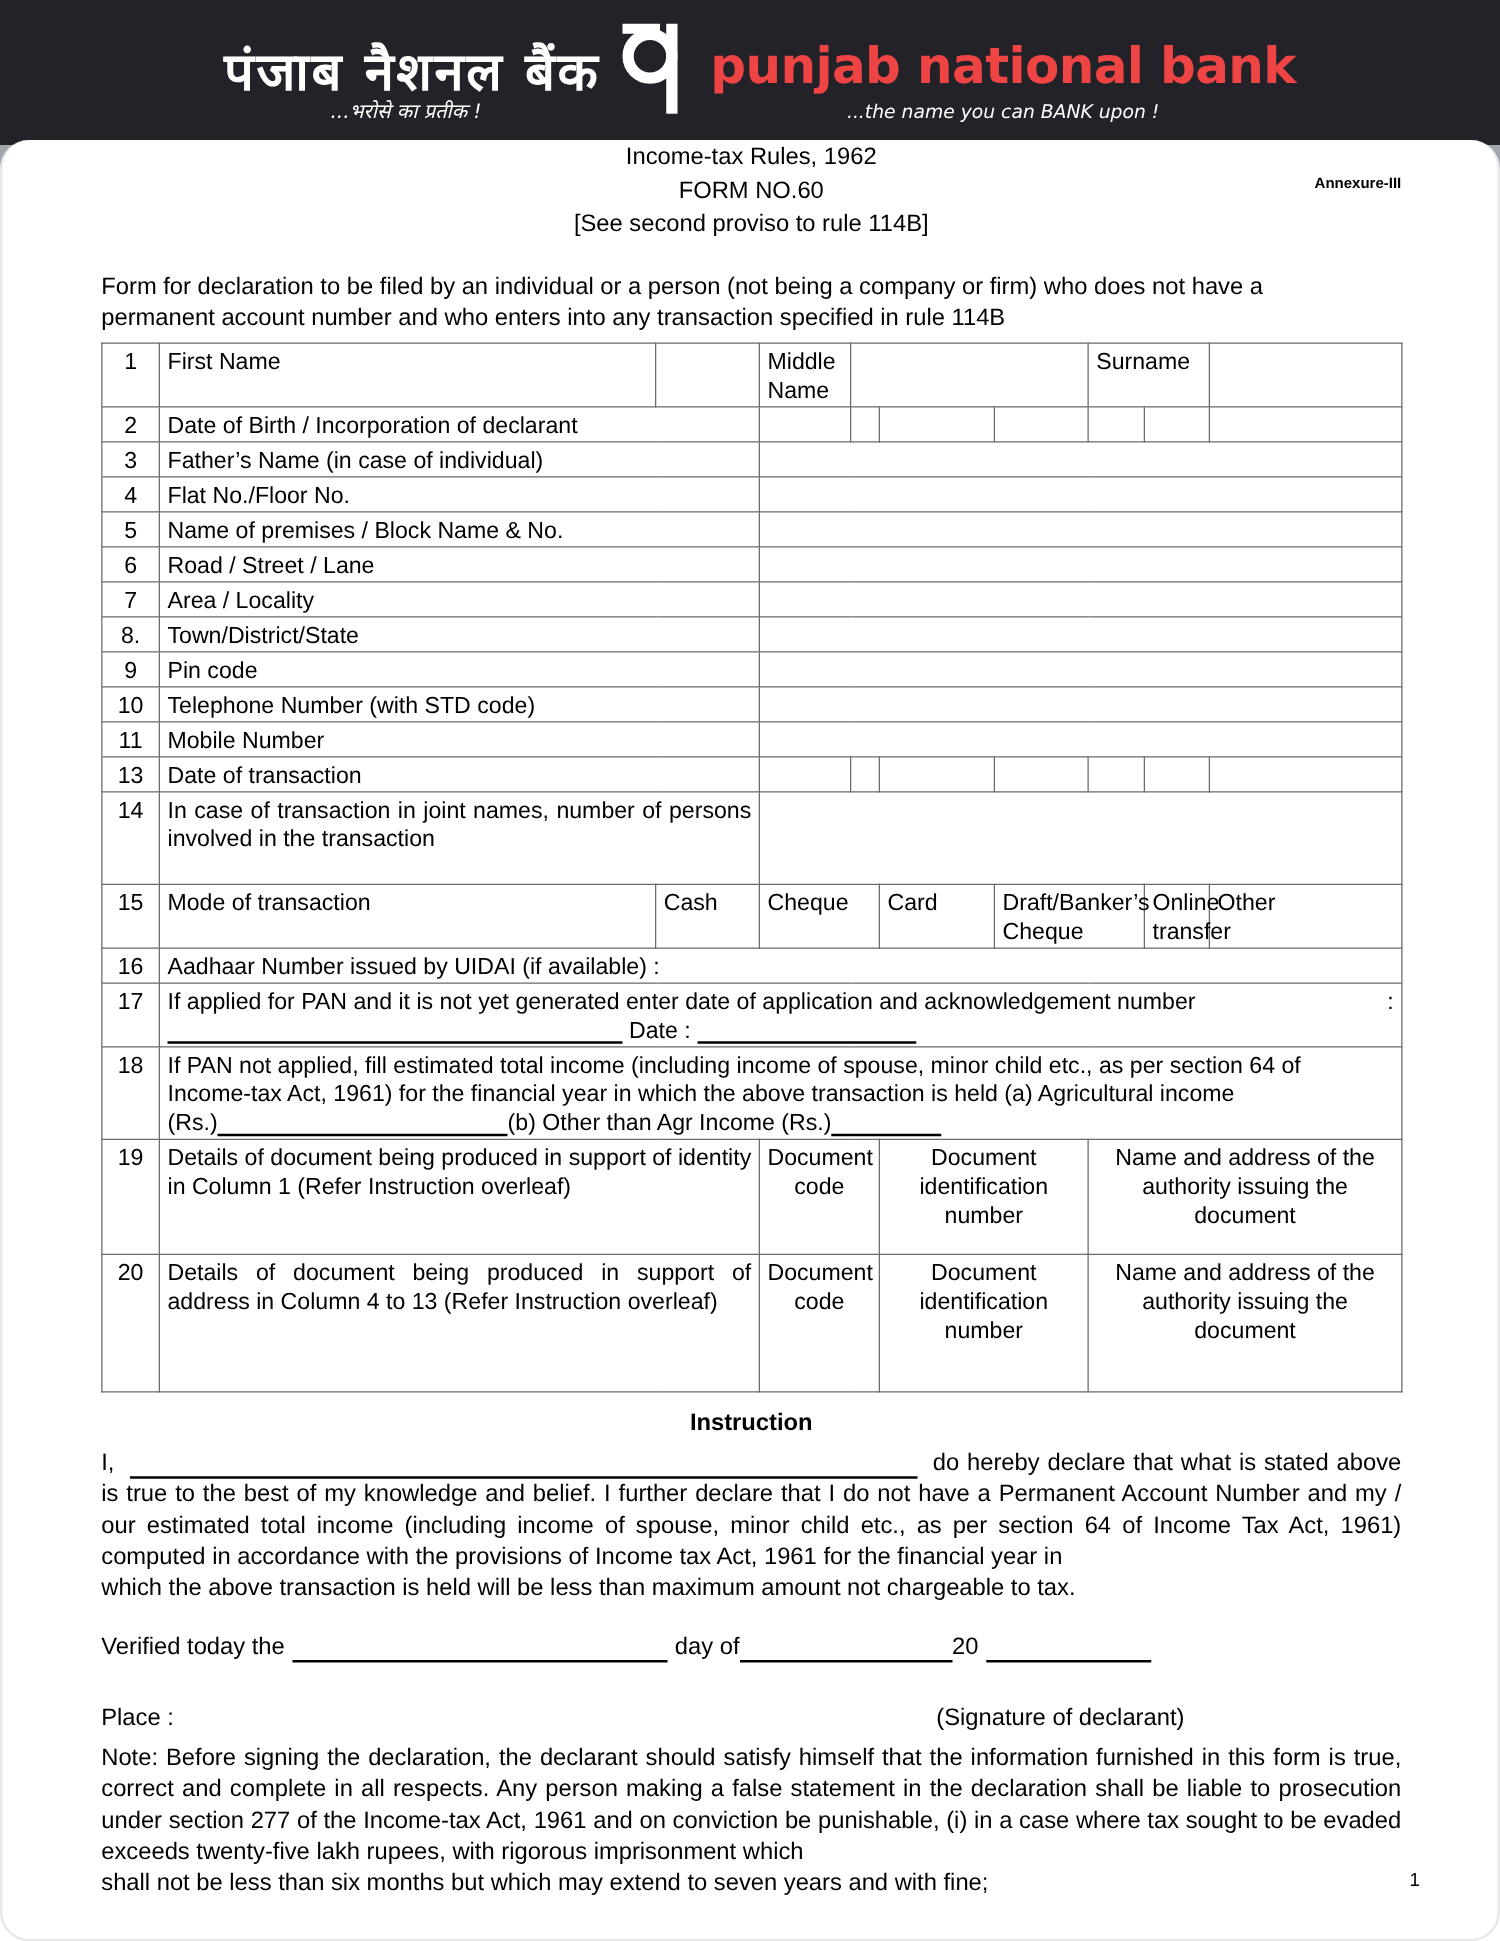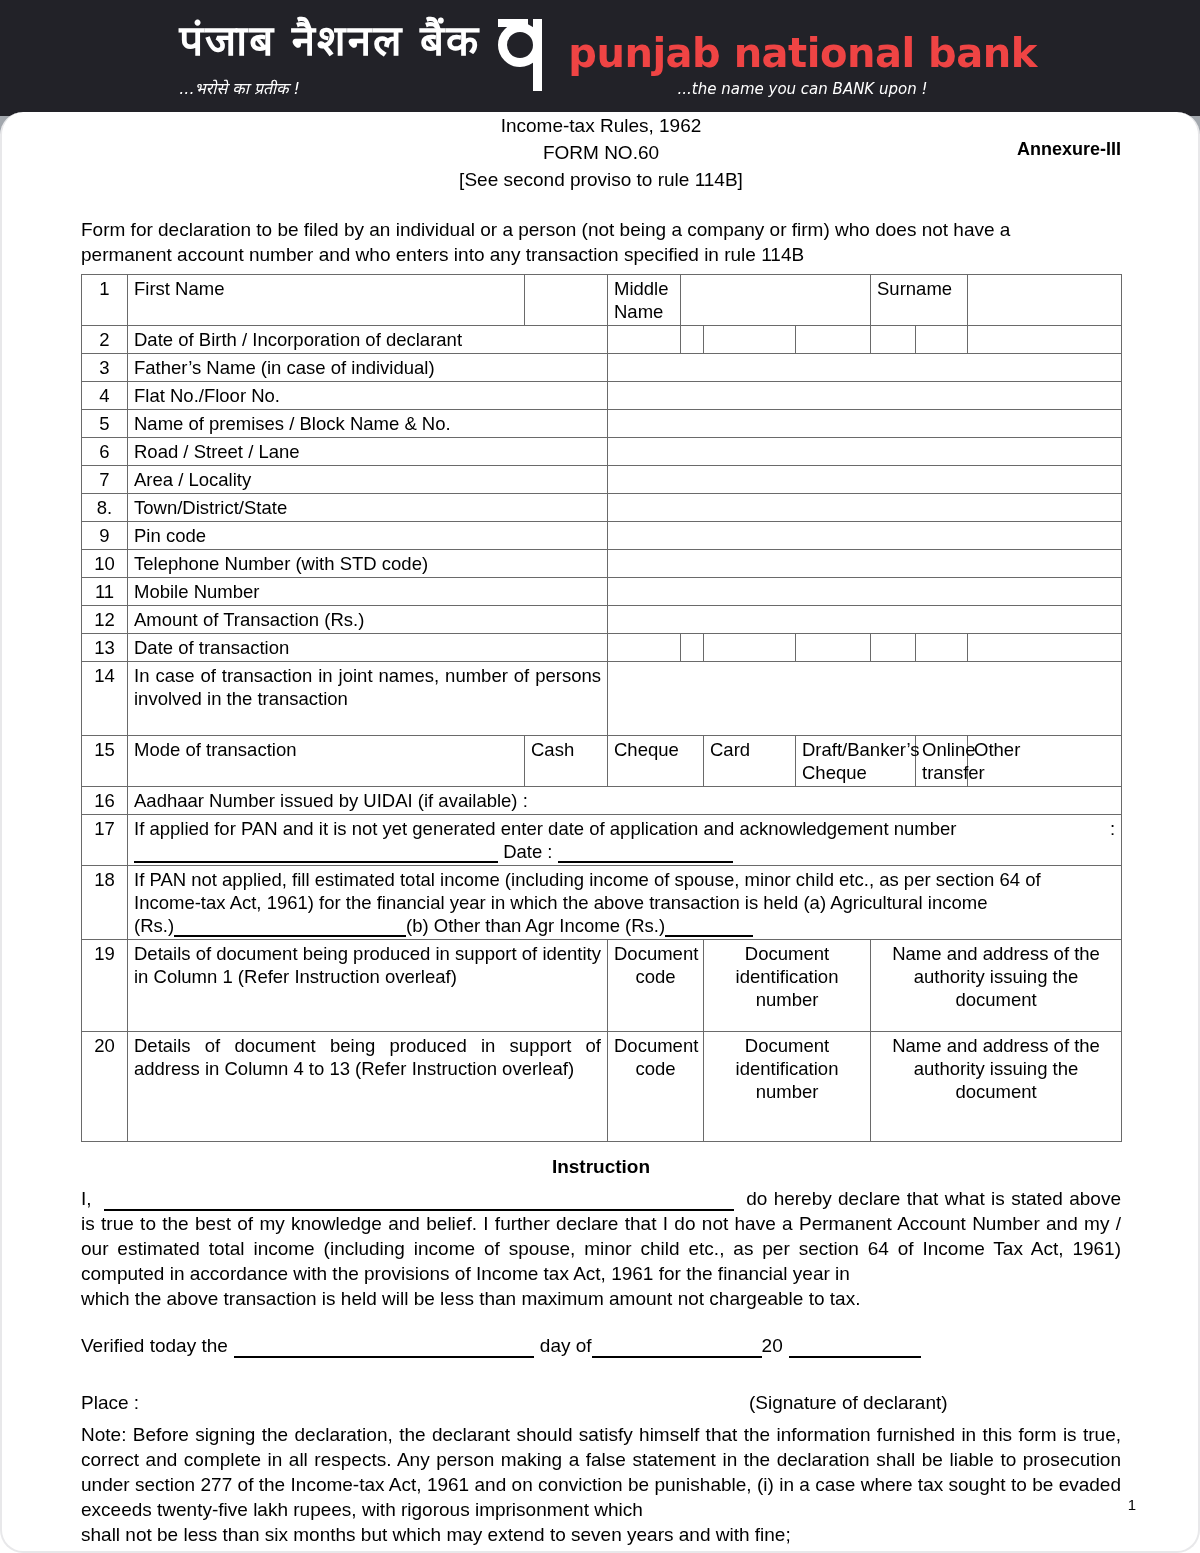--- a/index.html
+++ b/index.html
@@ -26,21 +26,21 @@
   }
   .hindi-block{ text-align:center; line-height:1; }
   .hindi-main{
     color:#fff; font-size:42px; font-weight:700;
     font-family:"DejaVu Sans", sans-serif;
     letter-spacing:2px; white-space:nowrap;
   }
   .hindi-tag{
     color:#fff; font-size:16px; font-style:italic;
     font-family:"DejaVu Sans", sans-serif;
-    margin-top:19px; text-align:left; padding-right:10px; white-space:nowrap;
+    margin-top:2px; text-align:center; padding-right:10px; white-space:nowrap;
   }
   
   #pnb-mark{
     position:relative; width:52px; height:72px; flex:0 0 52px;
     margin:0 4px 6px 4px;
   }
   #pnb-mark .ring{
     position:absolute; left:0; top:4px; width:44px; height:44px;
     border:9px solid #fff; border-radius:50%;
   }
@@ -73,21 +73,21 @@
     border-bottom:2px solid #e8e8ea;
     border-radius:23px;
   }
   #sheet{ position:absolute; left:79px; top:0; width:1040px; }
 
   
   .title-row{ position:relative; text-align:center; }
   .t-line{ font-size:19px; line-height:27px; }
   #annexure{
     position:absolute; right:0; top:27px;
-    font-size:18px; font-weight:700;
+    font-size:12px; font-weight:700;
   }
   #intro{
     margin-top:24px; font-size:19px; line-height:25px;
     text-align:justify; text-justify:inter-word;
   }
   #intro .lastline{ display:block; }
 
   
   table.form{
     border-collapse:collapse; width:1040px; margin-top:7px;
@@ -240,25 +240,20 @@
       <tr>
         <td class="num">10</td>
         <td colspan="2">Telephone Number (with STD code)</td>
         <td colspan="7"></td>
       </tr>
       <tr>
         <td class="num">11</td>
         <td colspan="2">Mobile Number</td>
         <td colspan="7"></td>
       </tr>
-      <tr>
-        <td class="num">12</td>
-        <td colspan="2">Amount of Transaction (Rs.)</td>
-        <td colspan="7"></td>
-      </tr>
 
       <tr>
         <td class="num">13</td>
         <td colspan="2">Date of transaction</td>
         <td class="seg"></td>
         <td class="seg"></td>
         <td class="seg"></td>
         <td class="seg"></td>
         <td class="seg"></td>
         <td class="seg"></td>

